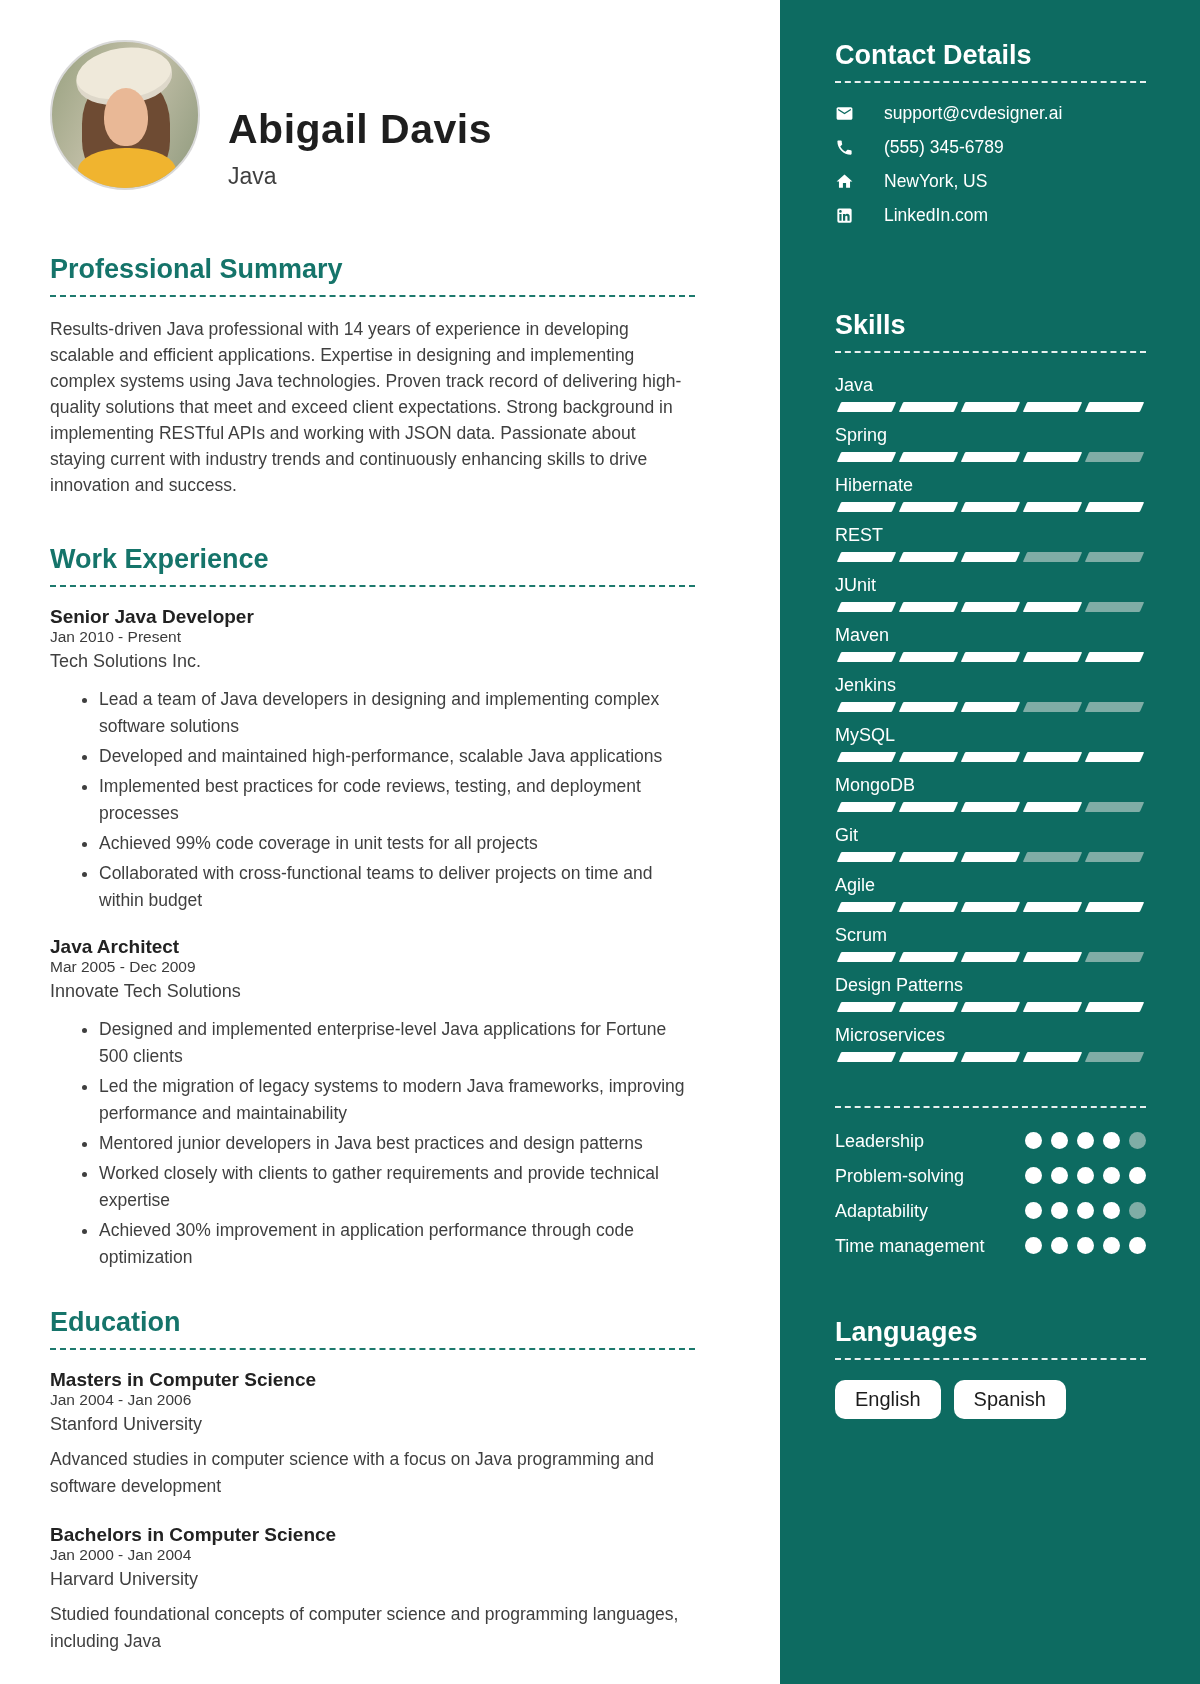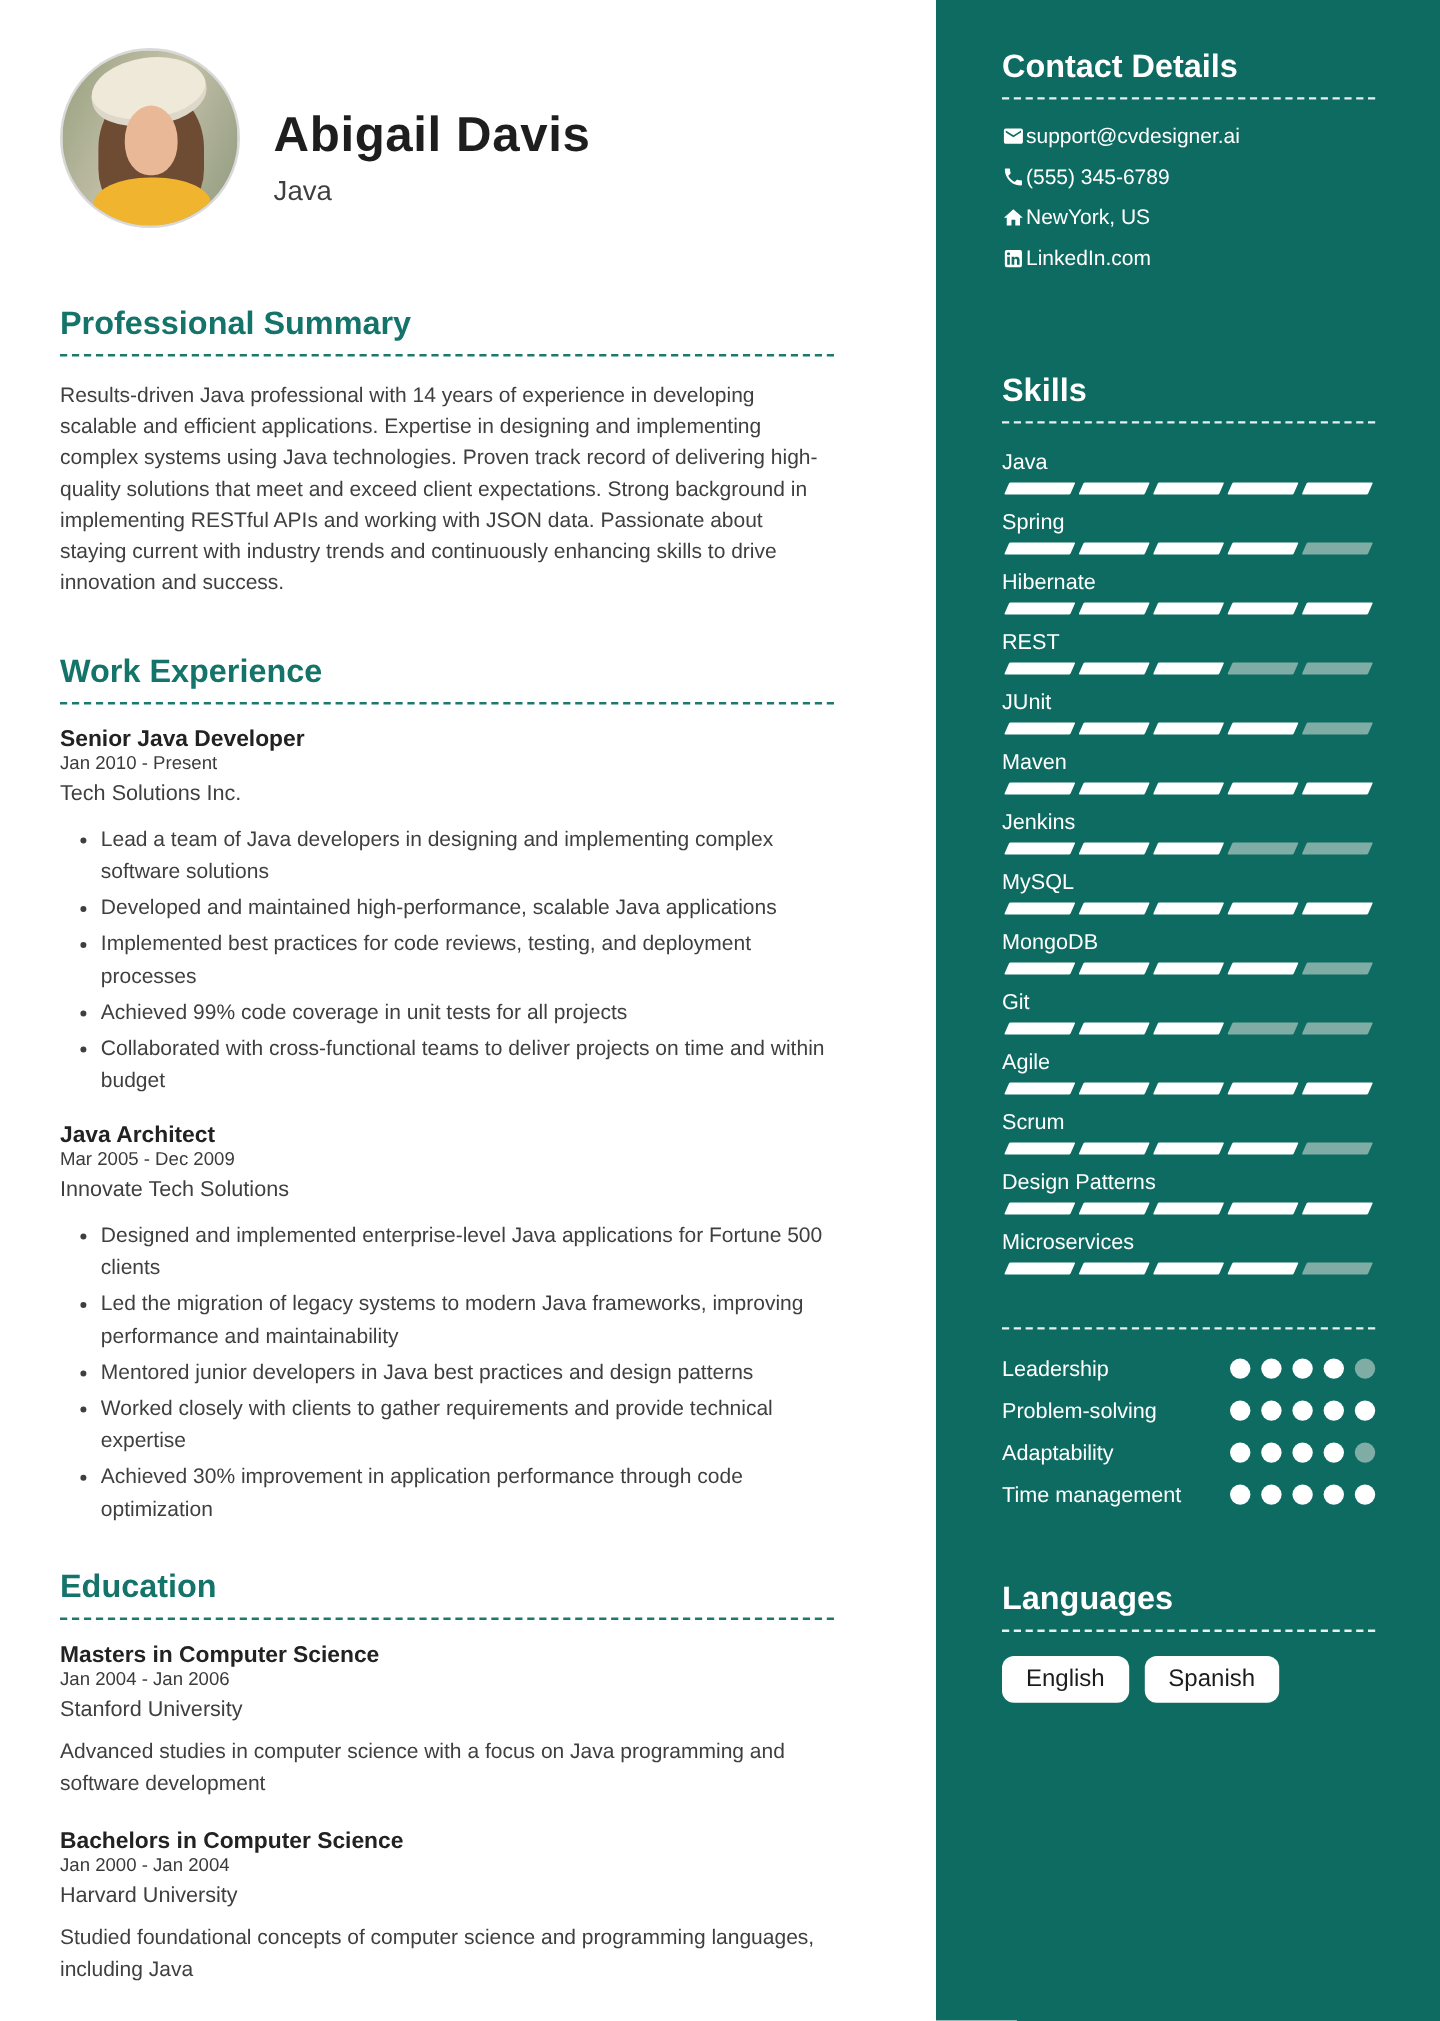--- a/index.html
+++ b/index.html
@@ -3,21 +3,21 @@
 <meta charset="utf-8">
 <style>
   * { margin:0; padding:0; box-sizing:border-box; }
   body { font-family:"Liberation Sans", sans-serif; background:#ffffff; }
   .page { width:1200px; height:1684px; display:flex; overflow:hidden; background:#ffffff; }
 
   
   .main { width:797px; padding:40px 0 0 50px; }
   .main-inner { width:645px; }
 
-  .hdr { display:flex; align-items:center; height:150px; margin-bottom:64px; }
+  .hdr { display:flex; align-items:flex-end; height:150px; margin-bottom:64px; }
   .avatar { width:150px; height:150px; border-radius:50%; overflow:hidden; position:relative;
             border:2px solid #d9d9d9; flex:none;
             background:linear-gradient(115deg,#97a07f,#c6c2ab 48%,#8e997c); }
   .ph-hair{position:absolute;left:30px;top:32px;width:88px;height:108px;background:#6e4b33;border-radius:46% 46% 38% 38%;}
   .ph-hat{position:absolute;left:24px;top:6px;width:96px;height:56px;background:#efe9da;border-radius:50% 50% 45% 45%;transform:rotate(-8deg);box-shadow:inset 0 -6px 0 rgba(0,0,0,.07);}
   .ph-face{position:absolute;left:52px;top:46px;width:44px;height:58px;background:#e9b896;border-radius:50% 50% 46% 46%;}
   .ph-top{position:absolute;left:26px;bottom:-6px;width:98px;height:46px;background:#f0b42f;border-radius:48% 48% 0 0;}
 
   .hdr-text { margin-left:28px; padding-top:32px; }
   h1 { font-size:41px; font-weight:700; color:#1e1e1e; letter-spacing:.5px; }
@@ -31,34 +31,34 @@
 
   section.main-sec { margin-top:46px; }
   section.edu-sec { margin-top:36px; }
 
   .job { margin-bottom:22px; }
   .job-head { display:flex; justify-content:space-between; align-items:baseline;flex-direction:column; }
   .job-head h3 { font-size:19px; font-weight:700; color:#222222; }
   .date { font-size:15.5px; color:#3b3b3b; white-space:nowrap; }
   .company { font-size:18px; color:#3f3f3f; margin-top:5px; }
   ul.bullets { margin:14px 0 0 0; padding-left:34px; }
-  ul.bullets li { font-size:17.5px; line-height:27px; color:#3f3f3f; margin-bottom:3px; }
+  ul.bullets li { font-size:17.5px; line-height:27px; color:#3f3f3f; margin-bottom:3px;margin-left:15px; }
 
   .degree { margin-bottom:24px; }
   .degree-desc { font-size:17.5px; line-height:27px; color:#3f3f3f; margin-top:11px; }
 
   
   .side { flex:1; background:#0d6b61; color:#ffffff; padding:40px 54px 0 55px; }
   .side h2 { color:#ffffff; }
   .side-sec-skills { margin-top:84px; }
   .side-sec-soft { margin-top:44px; }
   .side-sec-lang { margin-top:58px; }
 
   ul.c-list { list-style:none; margin-top:2px; }
-  ul.c-list li { display:flex; align-items:center; gap:1px; margin-bottom:13px; font-size:17.5px; }
+  ul.c-list li { display:flex; align-items:center; gap:30px; margin-bottom:13px; font-size:17.5px; }
   .c-icon { width:19px; height:19px; flex:none; display:inline-flex; }
 
   .skill { margin-bottom:11px; }
   .s-name { font-size:18px; line-height:24px; margin-bottom:5px; }
   .s-bar { display:flex; gap:7px; height:10px; padding:0 4px; }
   .seg { flex:1; background:#7fada6; transform:skewX(-24deg); border-radius:1px; }
   .seg.on { background:#ffffff; }
 
   .soft { display:flex; align-items:flex-start; margin-bottom:9px;gap:12px; }
   .soft-name { width:178px; font-size:18px; line-height:26px; }

